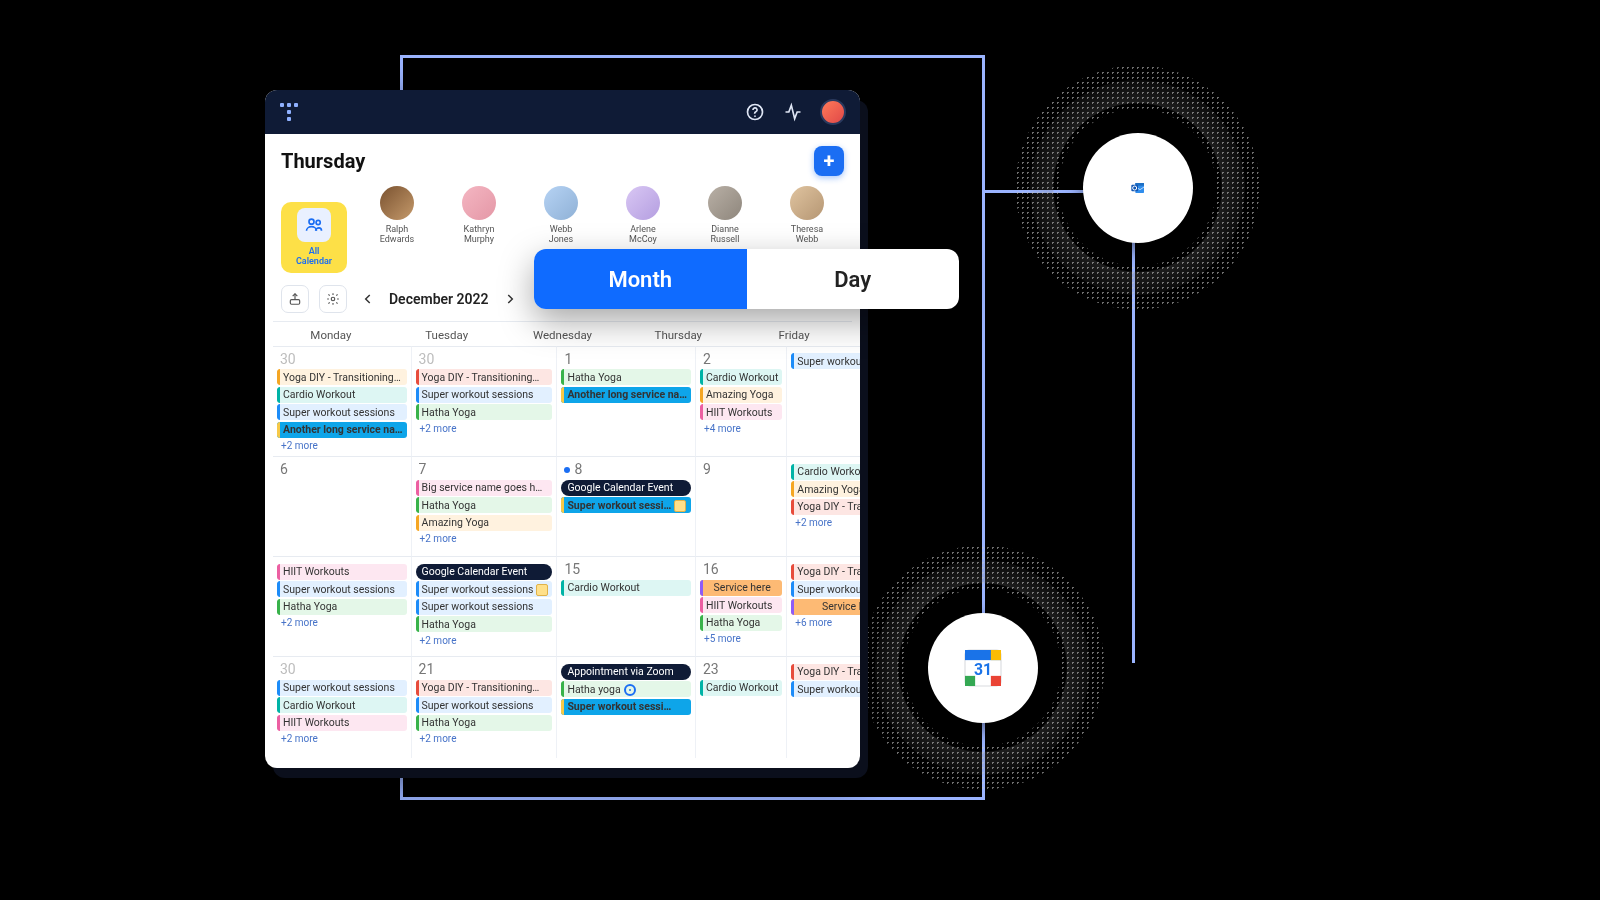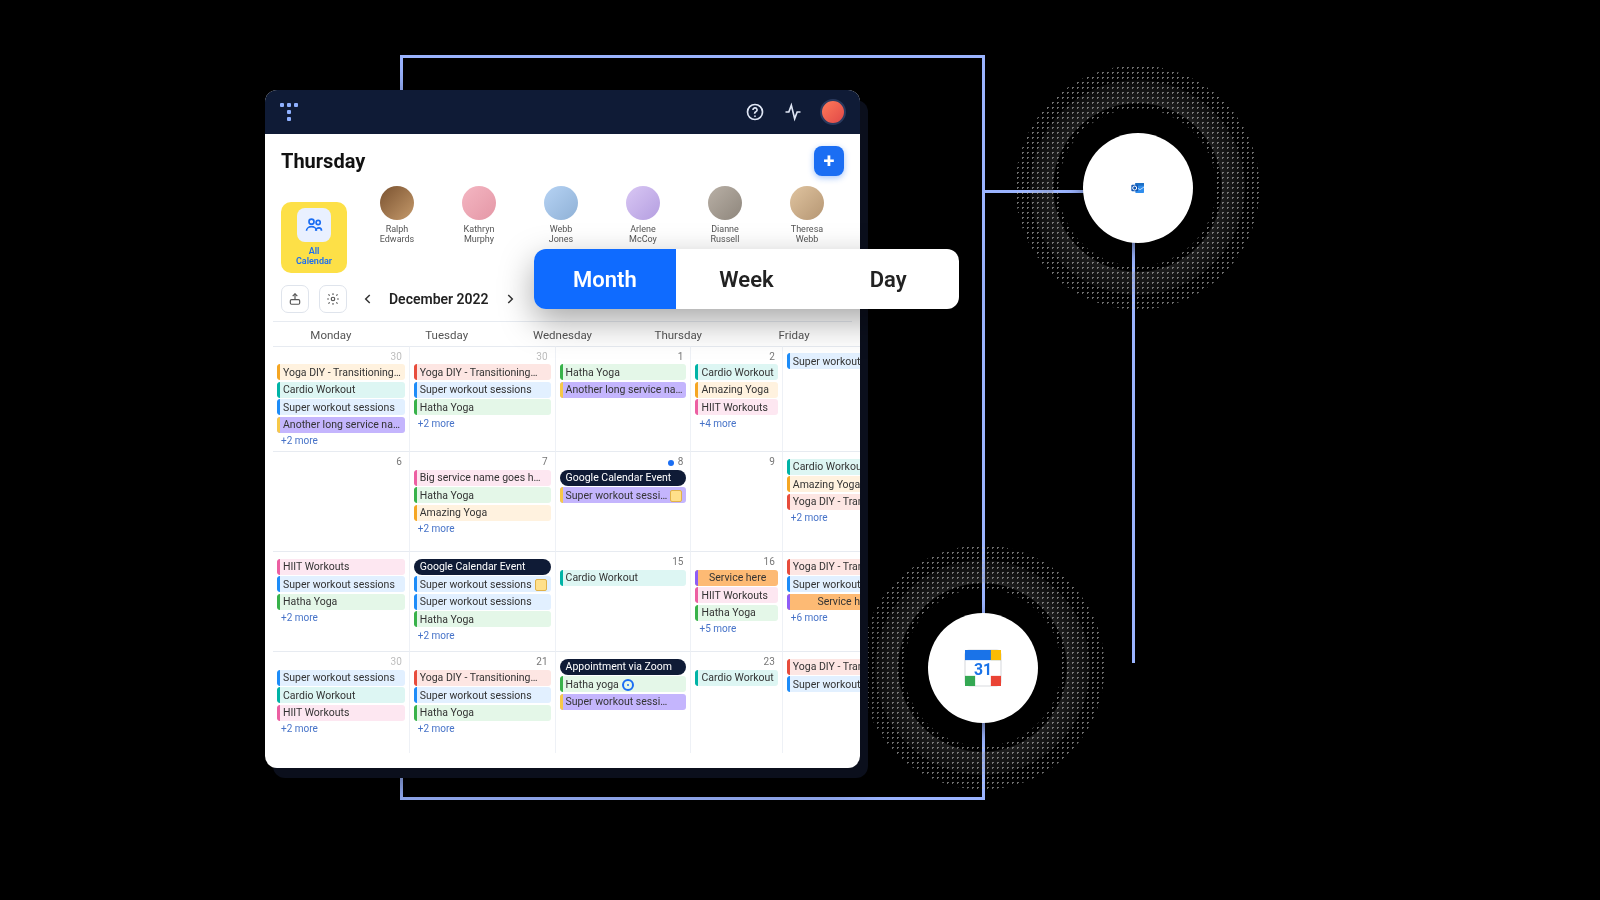--- a/index.html
+++ b/index.html
@@ -55,31 +55,31 @@
   .toolbar { display:flex; align-items:center; gap:10px; padding:6px 16px 8px; }
   .sq { width:28px; height:28px; border:1px solid #dfe4ec; border-radius:7px; display:flex; align-items:center; justify-content:center; color:#555; cursor:pointer; }
   .nav-chev { width:22px; height:22px; display:flex; align-items:center; justify-content:center; color:#444; cursor:pointer; }
   .month-lbl { font-size:14px; font-weight:600; color:#222; }
 
   .cal { padding:0 8px 0 8px; }
   .dow { display:grid; grid-template-columns:repeat(5,1fr); font-size:11.5px; color:#555; text-align:center; border-top:1px solid #e7ebf1; padding:6px 0 4px; }
   .grid { display:grid; grid-template-columns:repeat(5,1fr); }
   .cell { border-top:1px solid #e7ebf1; border-right:1px solid #eef1f6; min-height:100px; padding:2px 4px 4px; font-size:10.5px; position:relative; }
   .cell:nth-child(5n){ border-right:none; }
-  .date { text-align:right; font-size:10px; color:#777; padding:2px 3px 1px; }
+  .date { text-align:left; font-size:14px; color:#777; padding:2px 3px 1px; }
   .date.dim { color:#bdbdbd; }
   .today-dot { display:inline-block; width:6px; height:6px; border-radius:50%; background:#1b6ef3; margin-right:4px; vertical-align:middle; }
 
   .ev { margin:1.5px 0; padding:1.5px 4px 1.5px 6px; border-radius:3px; background:#f3f5f8; color:#333;
         white-space:nowrap; overflow:hidden; text-overflow:ellipsis; position:relative; cursor:pointer; }
   .ev::before { content:""; position:absolute; left:0; top:0; bottom:0; width:3px; border-radius:2px 0 0 2px; }
   .c-orange::before{background:#f5a623;} .c-orange{background:#fff2df;}
   .c-teal::before{background:#00b3a6;}   .c-teal{background:#ddf6f3;}
   .c-blue::before{background:#1d8cf8;}   .c-blue{background:#e2f0ff;}
-  .c-yellow::before{background:#f7c948;} .c-yellow{background:#c4b5fd;}
+  .c-yellow::before{background:#f7c948;} .c-yellow{background:#0ea5e9;font-weight:bold;}
   .c-green::before{background:#38b24a;}  .c-green{background:#e4f7e8;}
   .c-pink::before{background:#ec5fa2;}   .c-pink{background:#fde7f1;}
   .c-red::before{background:#e74c3c;}    .c-red{background:#fde6e3;}
   .c-purple::before{background:#8e5cf7;} .c-purple{background:#fdba74;text-align:center;}
   .c-navy { background:#0f1b36; color:#fff; padding-left:6px;border-radius:8px; }
   .c-navy::before{display:none;}
   .c-navy::after{ content:""; position:absolute; left:50%; bottom:-4px; border:4px solid transparent; border-top-color:#0f1b36; transform:translateX(-50%);}
   .more { color:#4773c8; font-size:10px; padding:1px 4px; cursor:pointer; }
   .tag { display:inline-block; width:12px; height:12px; vertical-align:middle; margin-left:3px; border-radius:2px; background:#ffe08a; border:1px solid #e0b24a;}
   .rec { display:inline-block; width:12px; height:12px; border-radius:50%; border:2px solid #1b6ef3; vertical-align:middle; margin-left:3px; position:relative;}
@@ -368,15 +368,14 @@
           <div class="date"></div>
           <div class="ev c-red">Yoga DIY - Transitionin</div>
           <div class="ev c-blue">Super workout session</div>
         </div>
       </div>
   </div>
 </div>
 
 <div class="segmented">
   <div class="seg active">Month</div>
-  <div class="seg">Week</div>
   <div class="seg">Day</div>
 </div>
 
 </body></html>

